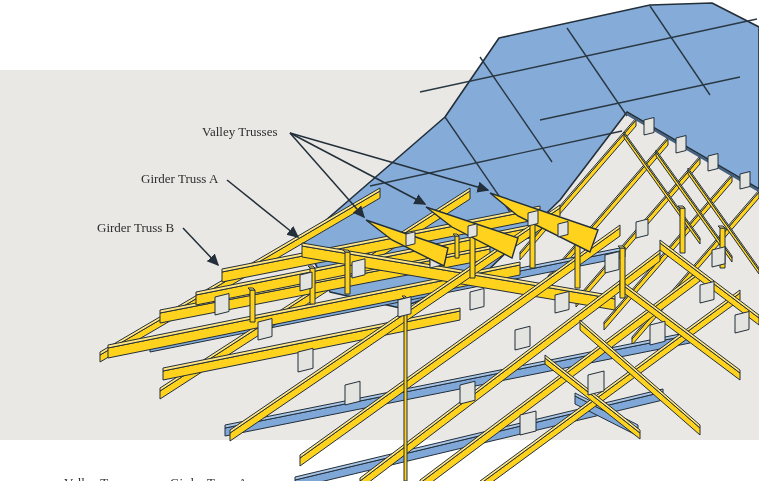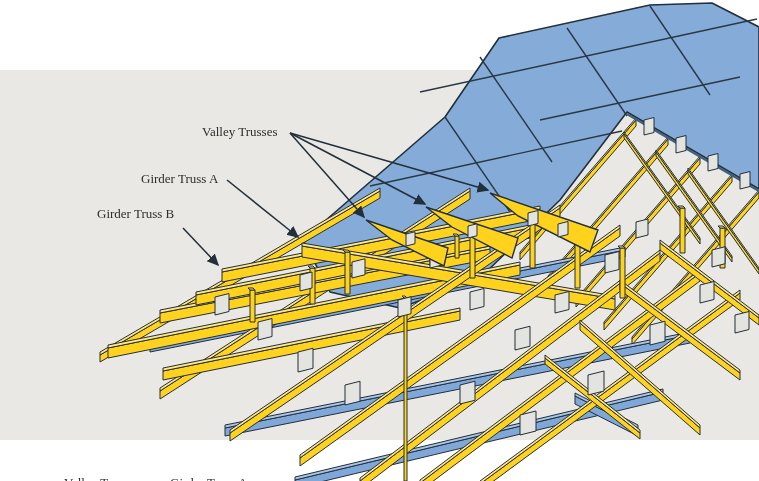--- a/index.html
+++ b/index.html
@@ -171,17 +171,17 @@
       <path d="M290,133 L364,217" marker-end="url(#arr)"></path>
       <path d="M290,133 L425,204" marker-end="url(#arr)"></path>
       <path d="M290,133 L488,190" marker-end="url(#arr)"></path>
       <path d="M227,180 L298,237" marker-end="url(#arr)"></path>
       <path d="M183,228 L218,265" marker-end="url(#arr)"></path>
     </g>
   </svg>
 
   <div class="lbl" style="left:202px;top:125px;">Valley Trusses</div>
   <div class="lbl" style="left:141px;top:172px;">Girder Truss A</div>
-  <div class="lbl" style="left:97px;top:207px;">Girder Truss B</div>
+  <div class="lbl" style="left:97px;top:221px;">Girder Truss B</div>
 
   <div class="lbl" style="left:64px;top:476px;">Valley Trusses</div>
   <div class="lbl" style="left:170px;top:476px;">Girder Truss A</div>
 </div>
 
 </body></html>

